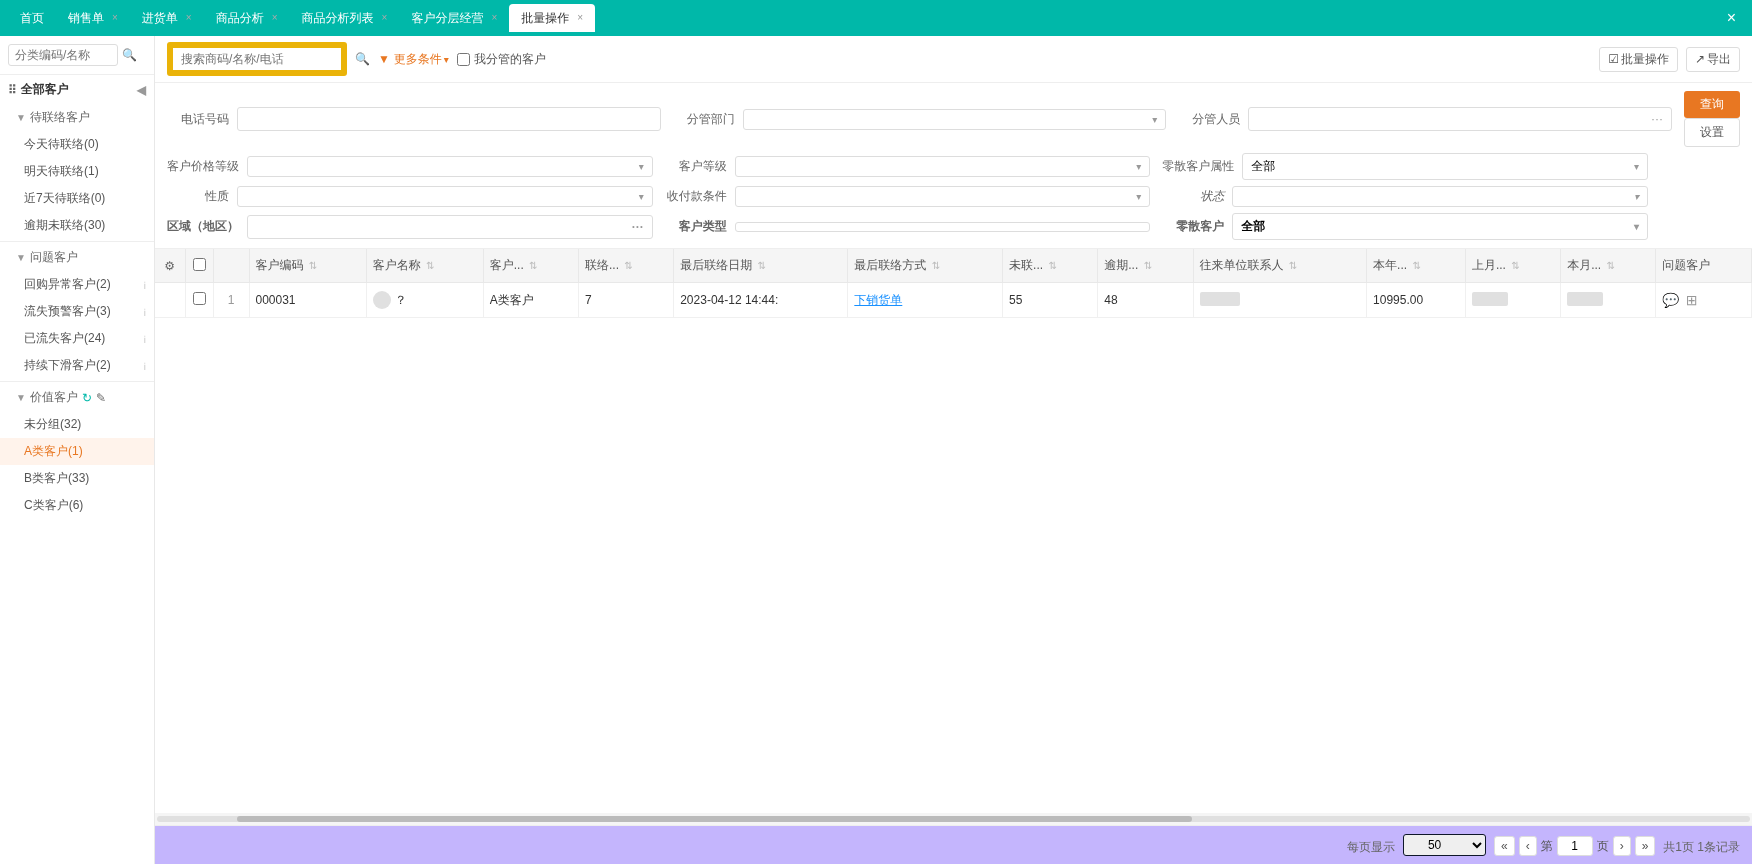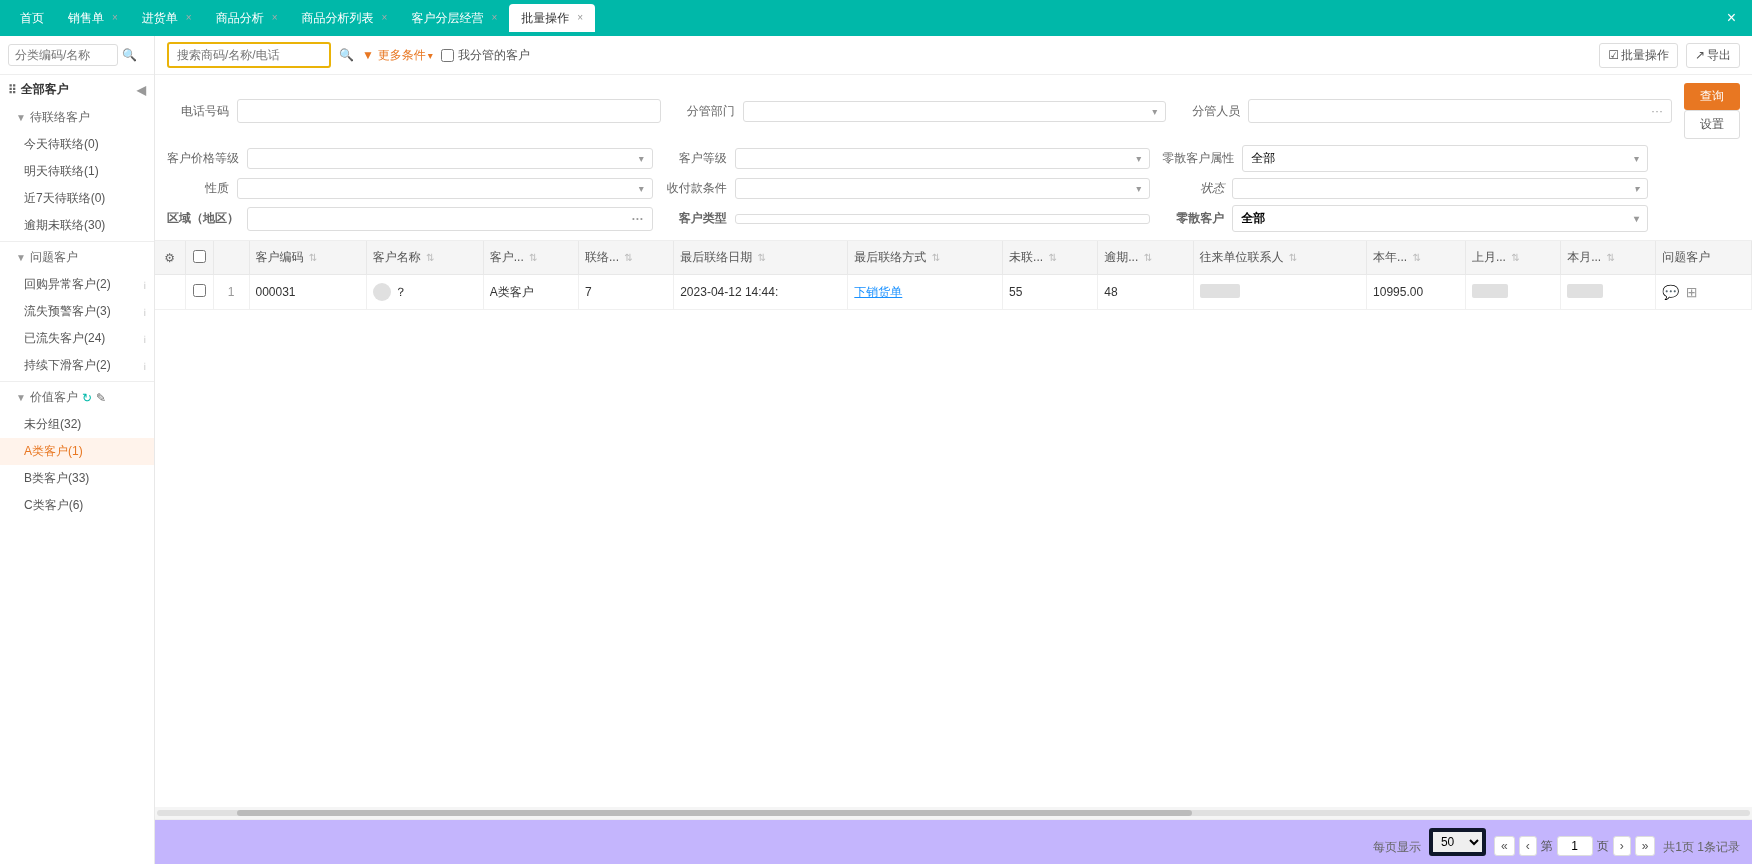--- a/index.html
+++ b/index.html
@@ -30,21 +30,21 @@
     .sidebar-item { padding: 5px 8px 5px 24px; color: #555; cursor: pointer; display: flex; align-items: center; justify-content: space-between; }
     .sidebar-item.active { background: #fff3eb; color: #e87722; }
     .sidebar-item .info-icon { color: #ccc; font-size: 10px; }
     .sidebar-divider { border-bottom: 1px solid #eee; margin: 2px 0; }
 
     
     .content { flex: 1; display: flex; flex-direction: column; background: #f5f5f5; overflow: hidden; }
 
     
     .filter-bar { background: #fff; padding: 6px 12px; display: flex; align-items: center; gap: 8px; border-bottom: 1px solid #eee; }
-    .filter-search { border: 2px solid #eab308; border-radius: 3px; padding: 4px 8px; width: 164px; }
+    .filter-search { border: 6px solid #eab308; border-radius: 3px; padding: 4px 8px; width: 180px; }
     .filter-search-btn { color: #00b8a9; cursor: pointer; }
     .filter-more { color: #e87722; cursor: pointer; display: flex; align-items: center; gap: 2px; }
     .filter-my { display: flex; align-items: center; gap: 4px; color: #555; cursor: pointer; }
     .filter-my input { cursor: pointer; }
     .filter-actions { margin-left: auto; display: flex; gap: 8px; }
     .btn-batch { color: #555; cursor: pointer; border: 1px solid #ddd; padding: 3px 8px; border-radius: 3px; background: #fff; display: flex; align-items: center; gap: 2px; }
     .btn-export { color: #555; cursor: pointer; border: 1px solid #ddd; padding: 3px 8px; border-radius: 3px; background: #fff; display: flex; align-items: center; gap: 2px; }
 
     
     .adv-filter { background: #fff; padding: 8px 12px; border-bottom: 1px solid #eee; }
@@ -68,21 +68,21 @@
     .col-gear { width: 30px; text-align: center; color: #666; cursor: pointer; }
     .col-check { width: 28px; text-align: center; }
     .col-num { width: 36px; text-align: center; color: #999; }
     .link-text { color: #1890ff; text-decoration: underline; cursor: pointer; }
     .action-icons { display: flex; gap: 6px; align-items: center; }
     .action-icon { color: #999; cursor: pointer; font-size: 14px; }
 
     
     .pagination { background: #c4b5fd; border-top: 1px solid #eee; padding: 8px 12px; display: flex; align-items: flex-end; justify-content: flex-end; gap: 8px; }
     .pagination-label { color: #666; }
-    .pagination-select { border: 4px solid #0f172a; border-radius: 3px; padding: 2px 4px; }
+    .pagination-select { border: 1px solid #0f172a; border-radius: 3px; padding: 2px 20px; }
     .pagination-nav { display: flex; align-items: center; gap: 4px; color: #555; }
     .pagination-btn { border: 1px solid #ddd; border-radius: 3px; padding: 2px 6px; cursor: pointer; background: #fff; color: #555; }
     .pagination-btn:disabled { color: #ccc; cursor: not-allowed; }
     .pagination-input { border: 1px solid #ddd; border-radius: 3px; padding: 2px 4px; width: 36px; text-align: center; }
     .page-total { color: #666; }
 
     
     .scroll-bar-area { background: #f5f5f5; height: 12px; display: flex; align-items: center; padding: 0 2px; }
     .scroll-track { flex: 1; height: 6px; background: #e0e0e0; border-radius: 3px; position: relative; }
     .scroll-thumb { position: absolute; left: 5%; width: 60%; height: 6px; background: #bbb; border-radius: 3px; }

